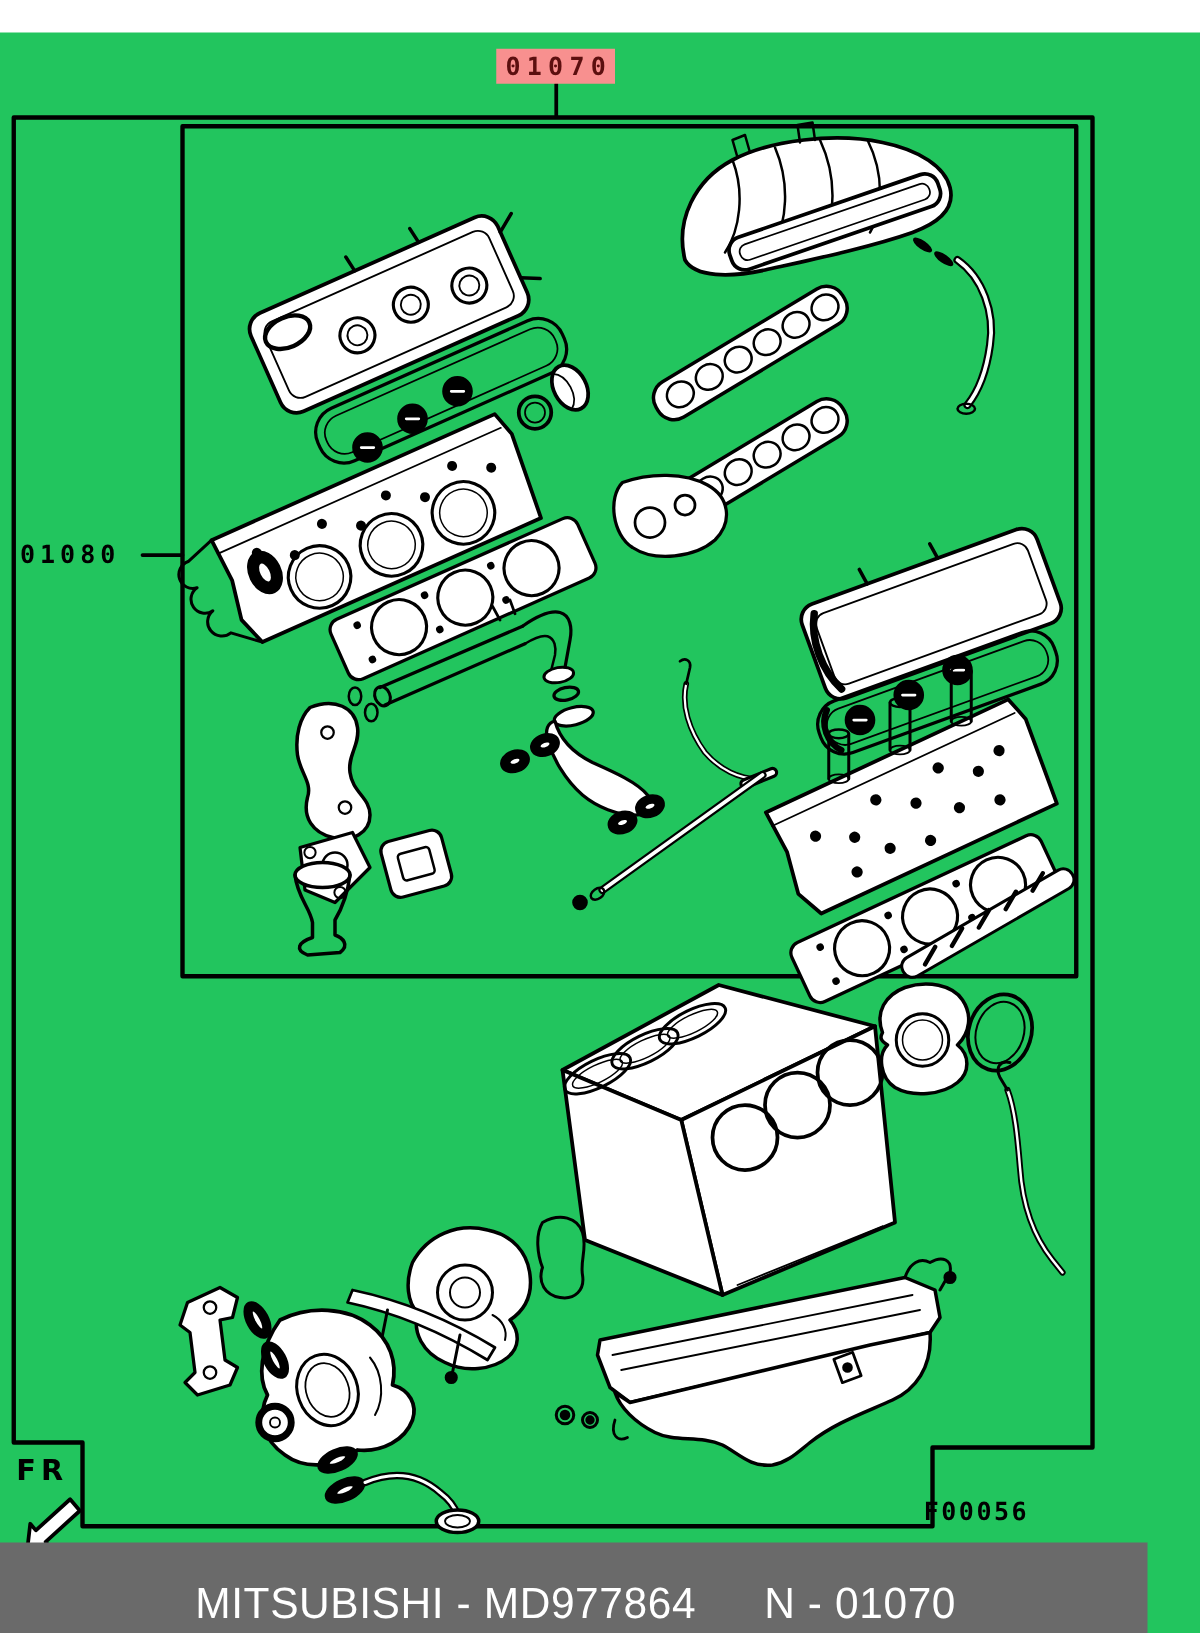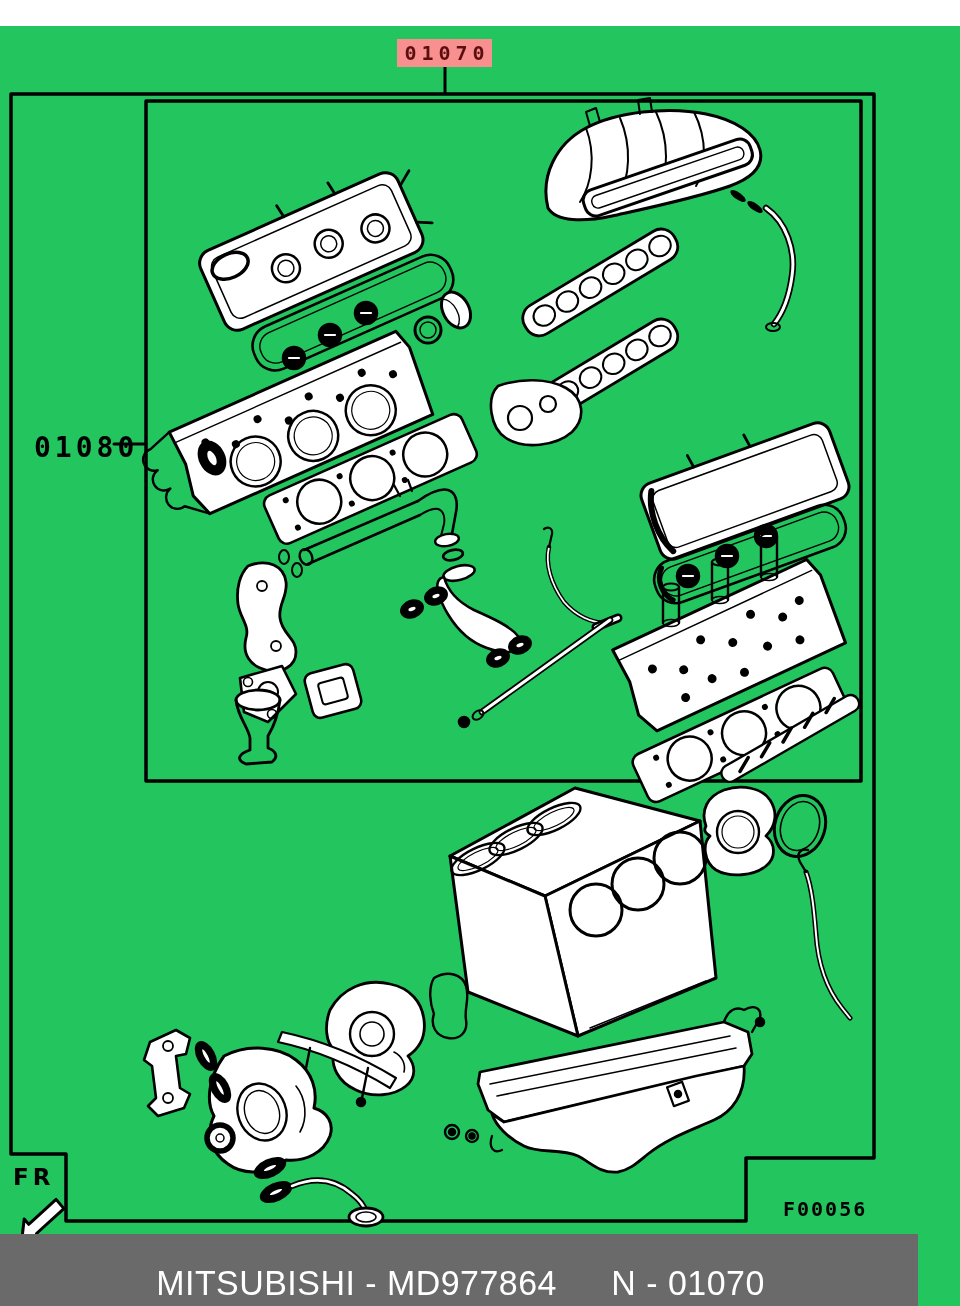--- a/index.html
+++ b/index.html
@@ -4,22 +4,22 @@
 <style>
   html,body{margin:0;padding:0;background:#fff;}
   #page{position:relative;width:960px;height:1306px;background:#22c55e;overflow:hidden;
         font-family:"DejaVu Sans","Liberation Sans",sans-serif;margin-top:26px;}
   #art{position:absolute;left:0;top:0;}
   .code-label{position:absolute;font-family:"DejaVu Sans Mono","Liberation Mono",monospace;
               font-weight:bold;color:#000;white-space:nowrap;}
   #group-callout{left:397px;top:13px;width:95px;height:28px;display:flex;align-items:center;
                  justify-content:center;font-size:20px;letter-spacing:5px;padding-left:5px;
                  box-sizing:border-box;cursor:pointer;}
-  #subgroup-callout{left:34px;top:405px;font-size:28px;letter-spacing:4px;cursor:pointer;}
-  #figure-code{left:783px;top:1171px;font-size:20px;letter-spacing:2px;}
+  #subgroup-callout{left:16px;top:405px;font-size:20px;letter-spacing:4px;cursor:pointer;}
+  #figure-code{left:739px;top:1171px;font-size:20px;letter-spacing:2px;}
   #front-marker{position:absolute;left:13px;top:1138px;font-family:"DejaVu Sans","Liberation Sans",sans-serif;
                 font-weight:bold;font-size:23px;letter-spacing:4px;color:#000;text-align:right;}
   #footer-bar{position:absolute;left:0;top:1208px;width:918px;height:98px;display:flex;
               align-items:center;justify-content:center;gap:46px;}
   #footer-bar span{color:#fff;font-family:"Liberation Sans",sans-serif;font-size:35px;
                    letter-spacing:0.5px;transform:scaleX(0.97);white-space:nowrap;}
 </style>
 </head>
 <body>
 

